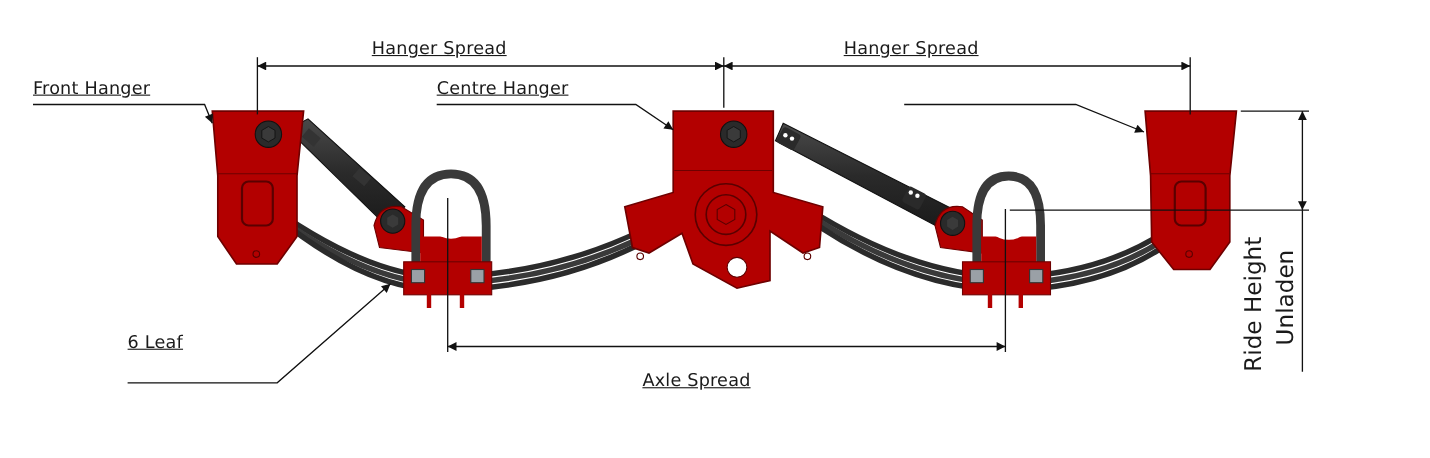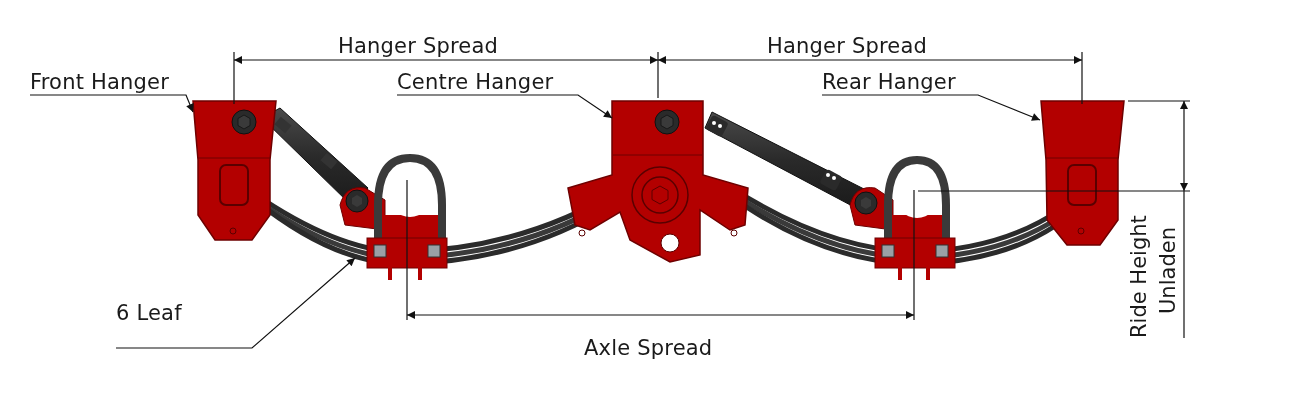--- a/index.html
+++ b/index.html
@@ -1,18 +1,18 @@
 <!DOCTYPE html>
 <html><head>
 <meta charset="utf-8">
 <style>
   html, body { margin:0; padding:0; background:#ffffff; }
   body { width:1300px; height:416px; position:relative; overflow:hidden; font-family:"DejaVu Sans", sans-serif; }
   #diagram { position:absolute; left:0; top:0; width:1300px; height:416px; }
-  .lbl { position:absolute; font-family:"DejaVu Sans", sans-serif; font-size:21px; color:#1a1a1a; line-height:1; white-space:nowrap; letter-spacing:0.2px; }
+  .lbl { position:absolute; font-family:"DejaVu Sans", sans-serif; font-size:16px; color:#1a1a1a; line-height:1; white-space:nowrap; letter-spacing:0.2px;text-decoration:underline; }
   .vlbl { position:absolute; font-family:"DejaVu Sans", sans-serif; font-size:21px; color:#1a1a1a; line-height:1; white-space:nowrap; transform-origin:left top; transform:rotate(-90deg); }
 </style>
 </head>
 <body>
 
 <div id="diagram">
 <svg width="1300" height="416" viewBox="0 0 1300 416" xmlns="http://www.w3.org/2000/svg">
   <defs>
     <marker id="arr" viewBox="0 0 10 10" refX="10" refY="5" markerWidth="14" markerHeight="8" orient="auto-start-reverse" markerUnits="userSpaceOnUse">
       <path d="M0,0 L10,5 L0,10 z" fill="#111"></path>
@@ -133,18 +133,17 @@
     <polyline points="397,95 578,95 612,118" marker-end="url(#arr)"></polyline>
     <polyline points="822,95 978,95 1040,120" marker-end="url(#arr)"></polyline>
     <polyline points="116,348 252,348 355,258" marker-end="url(#arr)"></polyline>
   </g>
 </svg>
 
 <div class="lbl" style="left:338px;top:36px;">Hanger Spread</div>
 <div class="lbl" style="left:767px;top:36px;">Hanger Spread</div>
 <div class="lbl" style="left:30px;top:72px;">Front Hanger</div>
 <div class="lbl" style="left:397px;top:72px;">Centre Hanger</div>
-<div class="lbl" style="left:822px;top:72px;">Rear Hanger</div>
 <div class="lbl" style="left:584px;top:292px;margin-top:46px;">Axle Spread</div>
 <div class="lbl" style="left:116px;top:303px;">6 Leaf</div>
 <div class="vlbl" style="left:1129px;top:338px;">Ride Height</div>
 <div class="vlbl" style="left:1158px;top:314px;">Unladen</div>
 </div>
 
 </body></html>

